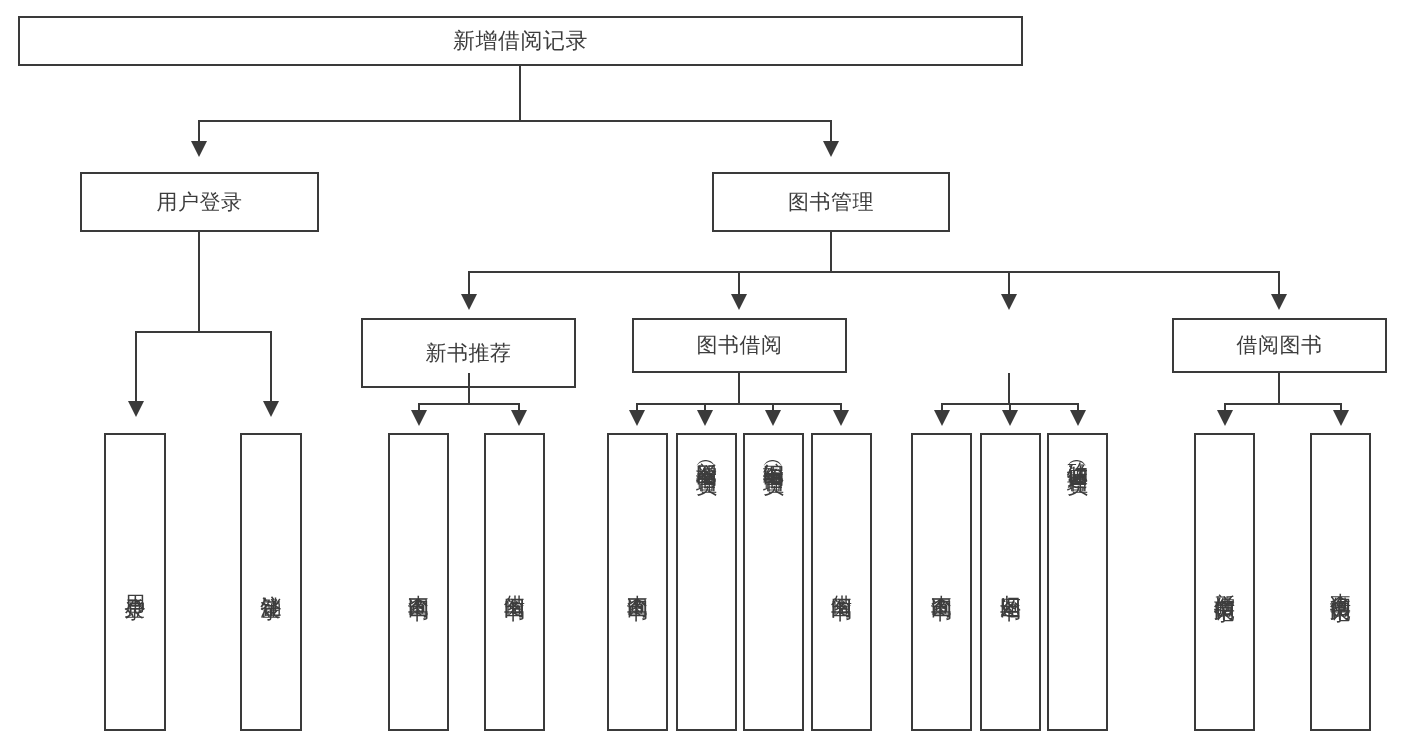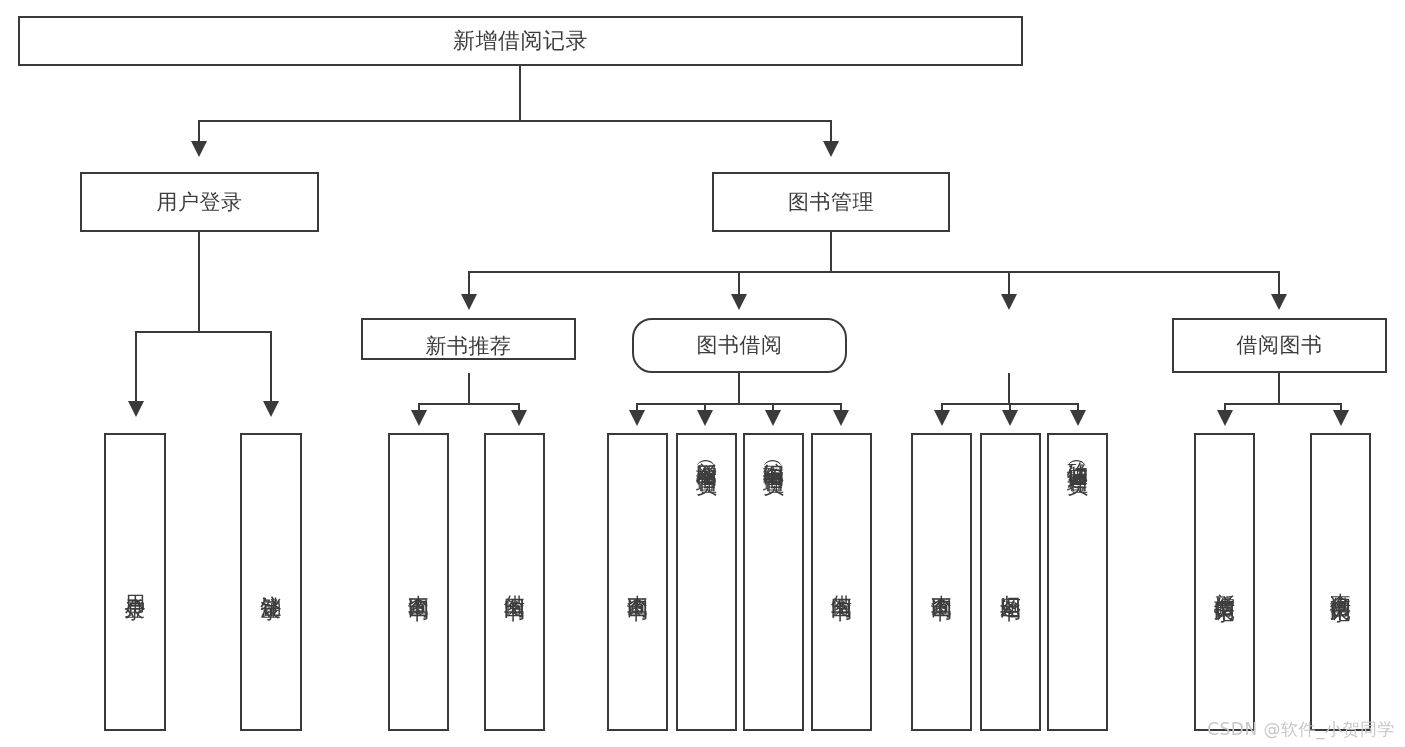--- a/index.html
+++ b/index.html
@@ -125,24 +125,24 @@
   <div class="hline" style="left:468px; top:271px; width:811px;"></div>
   <div class="vline" style="left:468px; top:271px; height:27px;"></div>
   <div class="arrow" style="left:461px; top:294px;"></div>
   <div class="vline" style="left:738px; top:271px; height:27px;"></div>
   <div class="arrow" style="left:731px; top:294px;"></div>
   <div class="vline" style="left:1008px; top:271px; height:27px;"></div>
   <div class="arrow" style="left:1001px; top:294px;"></div>
   <div class="vline" style="left:1278px; top:271px; height:27px;"></div>
   <div class="arrow" style="left:1271px; top:294px;"></div>
 
-  <div class="node" style="left:361px; top:318px; width:215px; height:42px;align-items:flex-end;">
+  <div class="node" style="left:361px; top:318px; width:215px; height:70px;">
     <span class="label">新书推荐</span>
   </div>
-  <div class="node" style="left:632px; top:318px; width:215px; height:55px;border-radius:20px;">
+  <div class="node" style="left:632px; top:318px; width:215px; height:55px;">
     <span class="label">图书借阅</span>
   </div>
   <div class="node" style="left:1172px; top:318px; width:215px; height:55px;">
     <span class="label">借阅图书</span>
   </div>
 
   <div class="vline" style="left:468px; top:373px; height:31px;"></div>
   <div class="hline" style="left:418px; top:403px; width:100px;"></div>
   <div class="vline" style="left:418px; top:403px; height:10px;"></div>
   <div class="arrow" style="left:411px; top:410px;"></div>
@@ -213,15 +213,14 @@
     <span class="label">确认归还（管理员）</span>
   </div>
 
   <div class="node vertical mid" style="left:1194px; top:433px; width:61px; height:298px;">
     <span class="label">新增借阅记录</span>
   </div>
   <div class="node vertical mid" style="left:1310px; top:433px; width:61px; height:298px;">
     <span class="label">查询借阅记录</span>
   </div>
 
-  <div id="watermark">CSDN @软件_小贺同学</div>
 
 </div>
 
 </body></html>

